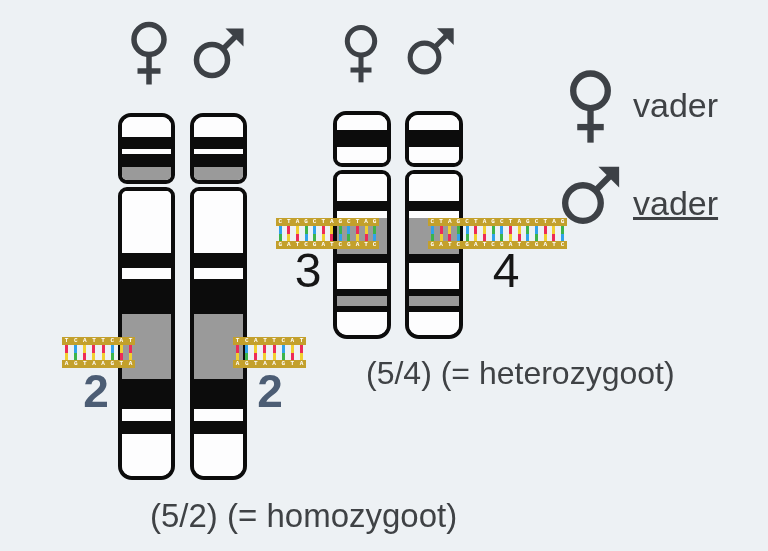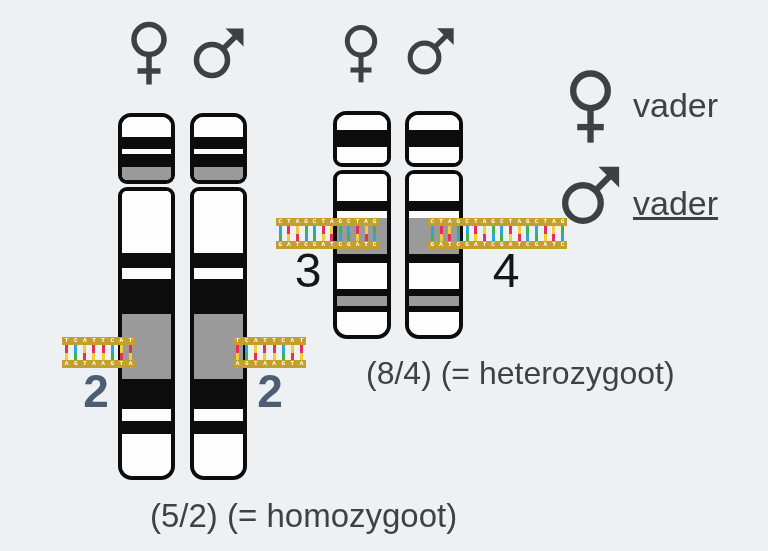--- a/index.html
+++ b/index.html
@@ -423,21 +423,21 @@
         <div class="letter-cell">T</div>
         <div class="letter-cell">C</div>
       </div>
     </div>
 
   <div class="allele-num num-blue n-2l">2</div>
   <div class="allele-num num-blue n-2r">2</div>
   <div class="allele-num num-black n-3">3</div>
   <div class="allele-num num-black n-4">4</div>
 
-  <div class="caption cap-het">(8/4) (= heterozygoot)</div>
+  <div class="caption cap-het">(5/4) (= heterozygoot)</div>
   <div class="caption cap-homo">(5/2) (= homozygoot)</div>
 
   <svg class="sym s-fleg" viewBox="0 0 46 68">
     <circle cx="23" cy="19.5" r="15" fill="none" stroke="currentColor" stroke-width="5.5"></circle>
     <line x1="23" y1="34.5" x2="23" y2="64.5" stroke="currentColor" stroke-width="5.5"></line>
     <line x1="11.5" y1="51" x2="34.5" y2="51" stroke="currentColor" stroke-width="5.5"></line>
   </svg>
   <div class="legend-label l-moeder">vader</div>
   <svg class="sym s-mleg" viewBox="0 0 54 54">
     <circle cx="20" cy="34" r="15.5" fill="none" stroke="currentColor" stroke-width="5.5"></circle>

